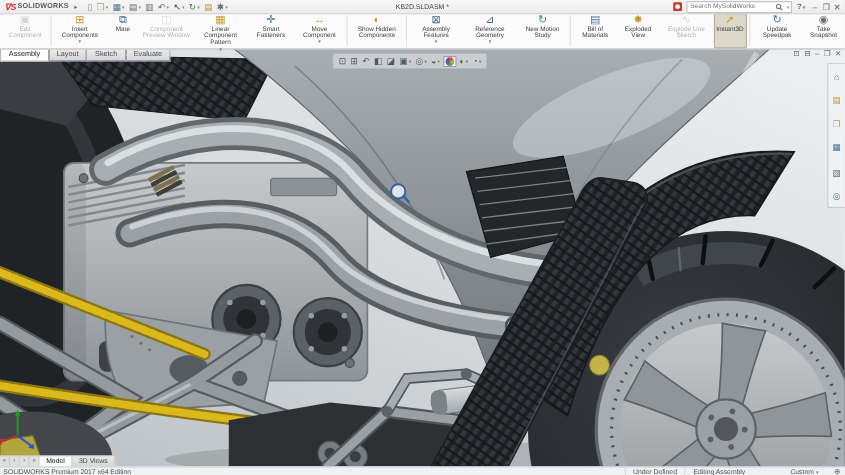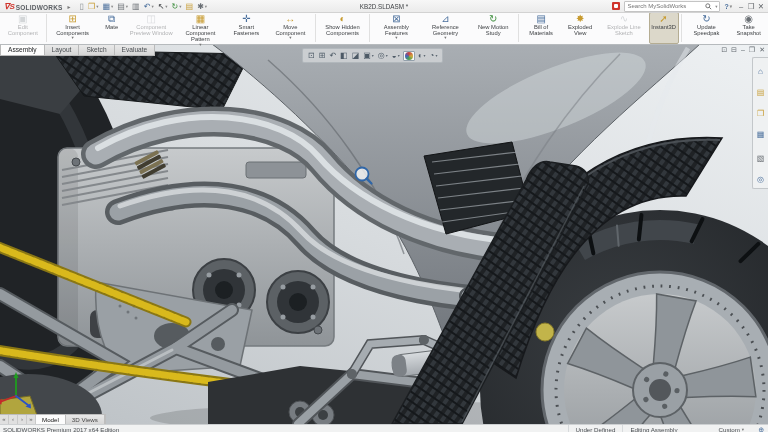--- a/index.html
+++ b/index.html
@@ -2,21 +2,21 @@
 <html><head>
 <meta charset="utf-8">
 <style>
   html,body{margin:0;padding:0}
   body{width:768px;height:432px;overflow:hidden;position:relative;
        font-family:"Liberation Sans",sans-serif;background:#e9e9e9;}
   
   .titlebar{position:absolute;top:0;left:0;right:0;height:12px;
     background:linear-gradient(#f7f7f7,#ebebeb);border-bottom:1px solid #d2d2d2;
     display:flex;align-items:center;font-size:7px;color:#4a4e52;z-index:12}
-  .logo{display:flex;align-items:flex-end;margin-left:4px}
+  .logo{display:flex;align-items:flex-start;margin-left:4px}
   .logo-ds{color:#d0342c;font-weight:bold;font-style:italic;font-size:8px;margin-right:1px}
   .logo-tx{font-size:6.5px;font-weight:bold;color:#5a5e63;letter-spacing:.2px}
   .logo-arrow{margin:0 5px;color:#777;font-size:6px}
   .qat{display:flex;align-items:center;gap:4px;margin-left:4px}
   .qbtn{display:flex;align-items:center;line-height:9px}
   .qglyph{font-size:8px}
   .qcaret{font-size:4.5px;color:#8a8a8a;margin-left:1px}
   .tb-title{position:absolute;left:0;right:0;text-align:center;font-size:6.3px;color:#3c3f42;pointer-events:none}
   .tb-right{position:absolute;right:2px;top:0;height:12px;display:flex;align-items:center;gap:4px}
   .sw-badge{width:8px;height:8px;background:#d0342c;border-radius:1px;position:relative}

